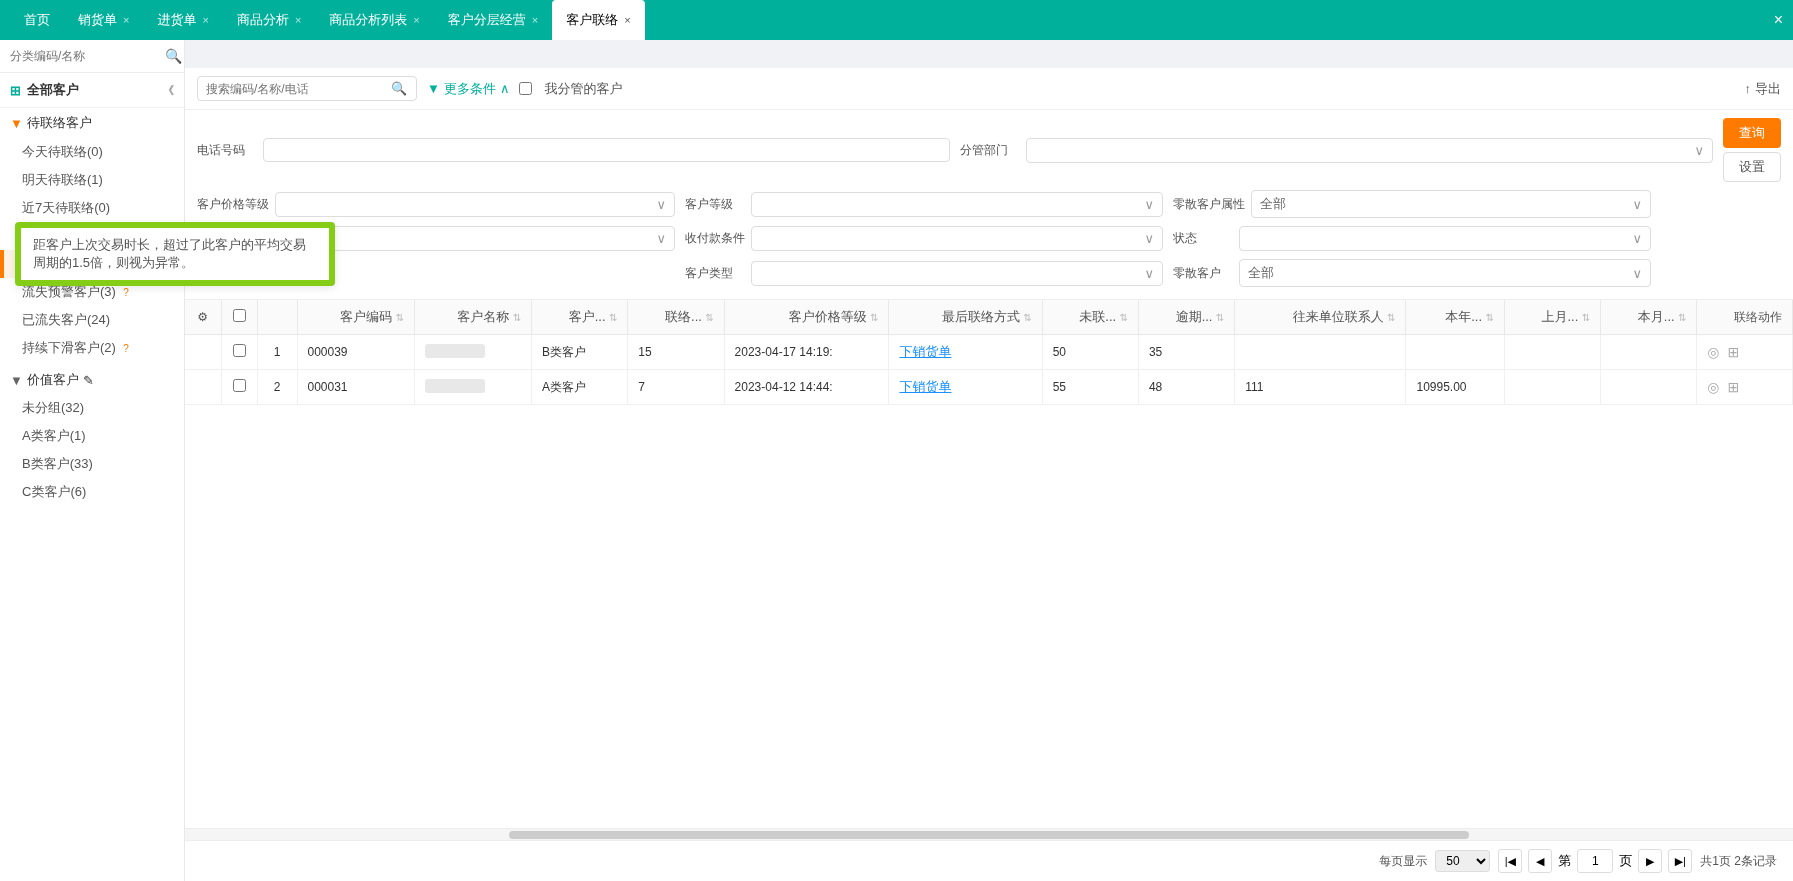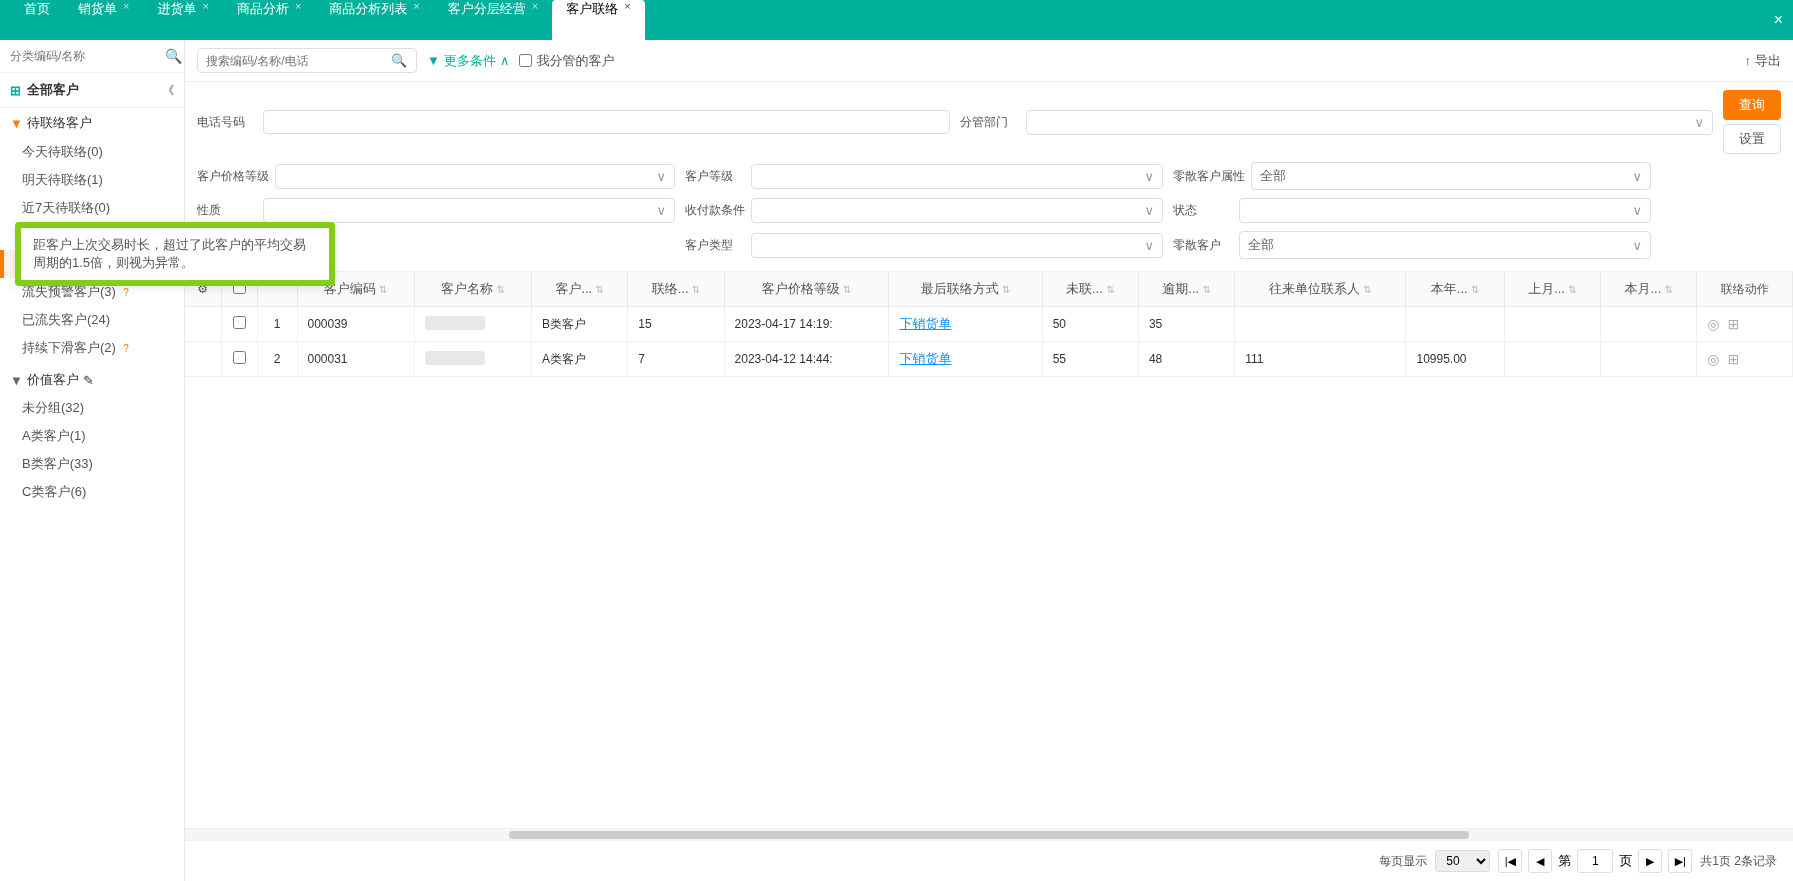--- a/index.html
+++ b/index.html
@@ -4,21 +4,21 @@
   <style>
     * { box-sizing: border-box; margin: 0; padding: 0; font-family: "Microsoft YaHei", Arial, sans-serif; font-size: 13px; }
     body { background: #f0f2f5; width: 1793px; min-height: 881px; overflow: hidden; }
 
     
     .top-nav {
       display: flex; align-items: center; background: #00b09b; height: 40px; padding: 0 10px;
       position: relative;
     }
     .top-nav .nav-item {
-      color: #fff; padding: 0 14px; height: 40px; display: flex; align-items: flex-start;
+      color: #fff; padding: 0 14px; height: 40px; display: flex; align-items: center;
       cursor: pointer; font-size: 13px; white-space: nowrap;
     }
     .top-nav .nav-item.active {
       background: #fff; color: #000000; border-radius: 4px 4px 0 0;
     }
     .top-nav .nav-item .close-x { margin-left: 6px; font-size: 11px; opacity: 0.7; }
     .top-nav .close-btn {
       position: absolute; right: 10px; top: 50%; transform: translateY(-50%);
       color: #fff; cursor: pointer; font-size: 16px;
     }
@@ -68,41 +68,41 @@
     
     .tooltip-box {
       position: absolute; left: 15px; top: 222px; background: #fff;
       border: 6px solid #84cc16; border-radius: 4px; padding: 8px 12px;
       font-size: 12px; color: #555; max-width: 320px; z-index: 100;
       box-shadow: 0 2px 8px rgba(0,0,0,0.1);
     }
 
     
     .content-area {
-      flex: 1; display: flex; flex-direction: column; overflow: hidden; background: #f5f7fa;
+      flex: 1; display: flex; flex-direction: column; overflow: hidden; background: #f5f7fa; margin-top: 28px;
     }
 
     
     .filter-bar {
       background: #fff; padding: 8px 12px; display: flex; align-items: center;
       border-bottom: 1px solid #eee; gap: 10px;
     }
     .filter-bar .search-box {
       display: flex; align-items: center; border: 1px solid #ddd; border-radius: 4px;
       padding: 4px 8px; width: 220px;
     }
     .filter-bar .search-box input {
       border: none; outline: none; flex: 1; font-size: 12px; color: #666;
     }
     .filter-bar .search-box .s-icon { color: #999; margin-left: 4px; }
     .filter-bar .more-btn {
       display: flex; align-items: center; color: #00b09b; cursor: pointer; font-size: 12px; gap: 4px;
     }
     .filter-bar .my-customer {
-      display: flex; align-items: center; color: #555; font-size: 12px; gap: 4px; cursor: pointer;
+      display: flex; align-items: center; color: #555; font-size: 12px; gap: 12px; cursor: pointer;
     }
     .filter-bar .export-btn {
       margin-left: auto; color: #555; cursor: pointer; font-size: 12px;
       display: flex; align-items: center; gap: 4px;
     }
 
     
     .adv-filter {
       background: #fff; padding: 8px 12px 4px; border-bottom: 1px solid #eee;
     }
@@ -132,21 +132,21 @@
       padding: 5px 14px; cursor: pointer; font-size: 13px;
     }
     .btn-group { display: flex; flex-direction: column; gap: 4px; }
 
     
     .table-area { flex: 1; overflow: auto; background: #fff; margin: 0; }
     .data-table { width: 100%; border-collapse: collapse; }
     .data-table th {
       background: #fafafa; border-bottom: 1px solid #e8e8e8; border-right: 1px solid #e8e8e8;
       padding: 8px 10px; font-size: 12px; color: #555; font-weight: normal;
-      white-space: nowrap; text-align: center; position: sticky; top: 0;
+      white-space: nowrap; text-align: right; position: sticky; top: 0;
     }
     .data-table td {
       border-bottom: 1px solid #f0f0f0; border-right: 1px solid #f0f0f0;
       padding: 8px 10px; font-size: 12px; color: #333; white-space: nowrap;
     }
     .data-table .col-gear { width: 36px; text-align: center; }
     .data-table .col-check { width: 36px; text-align: center; }
     .data-table .col-no { width: 40px; text-align: center; }
     .data-table .link-text { color: #1890ff; text-decoration: underline; cursor: pointer; }
     .data-table .blurred {

